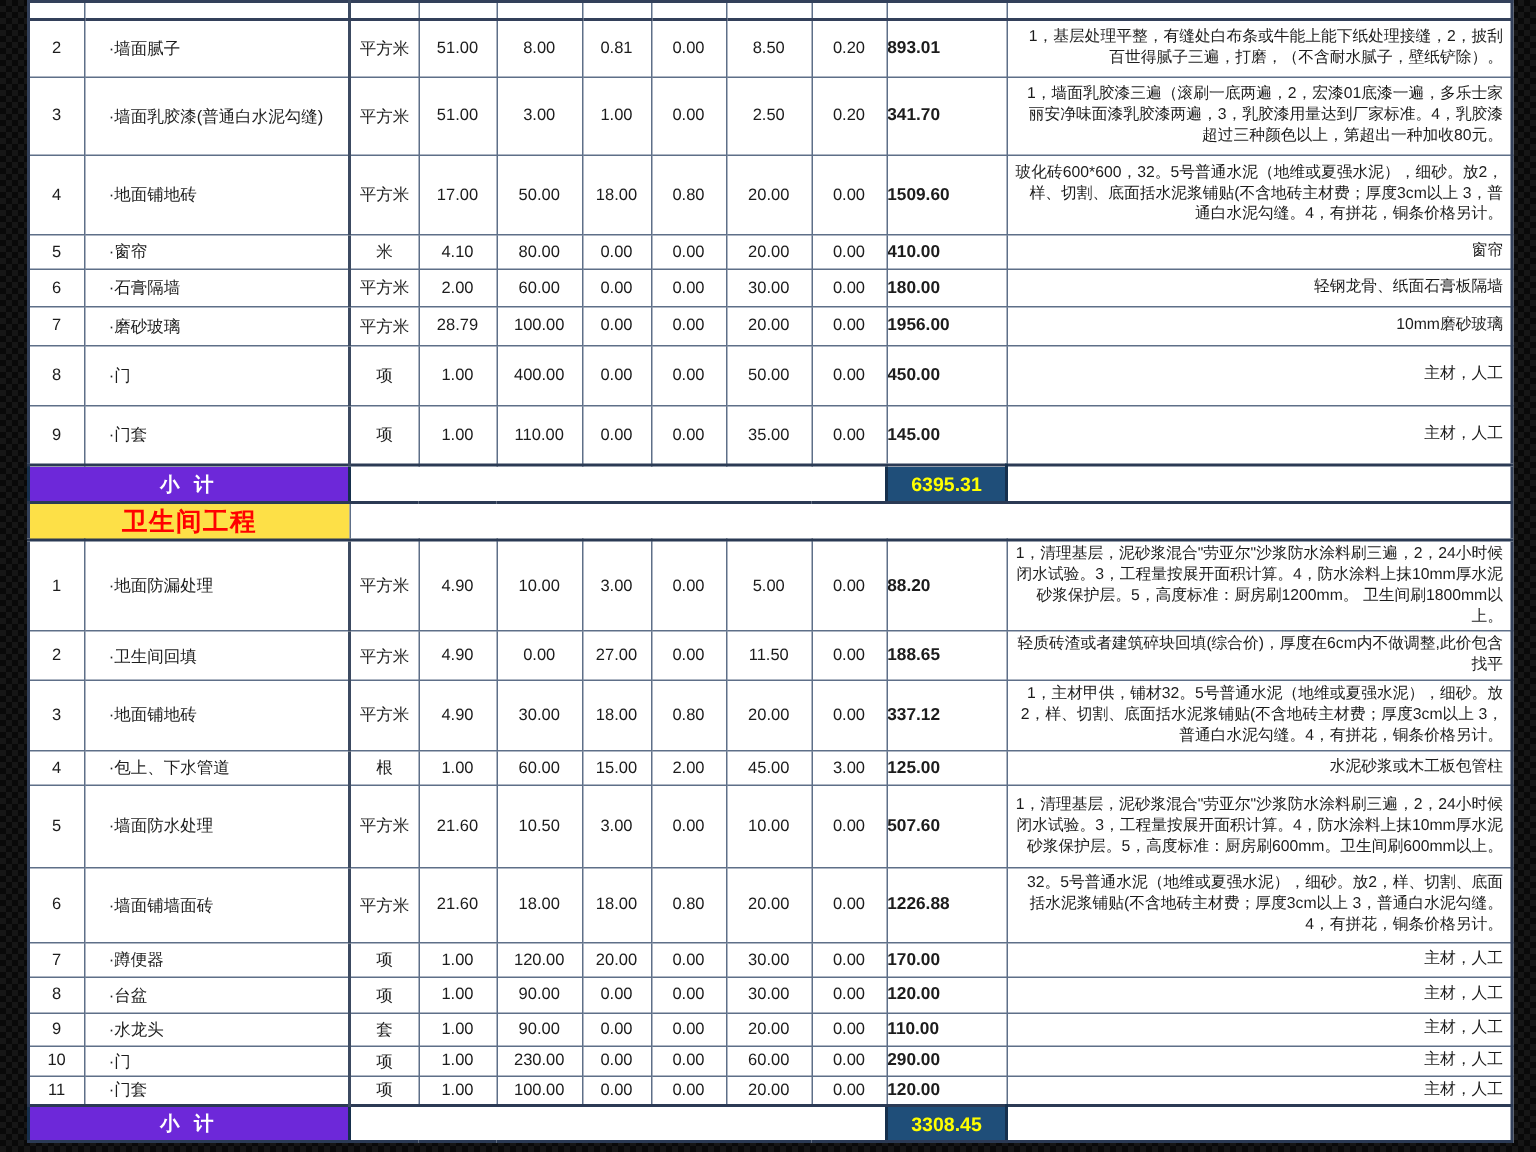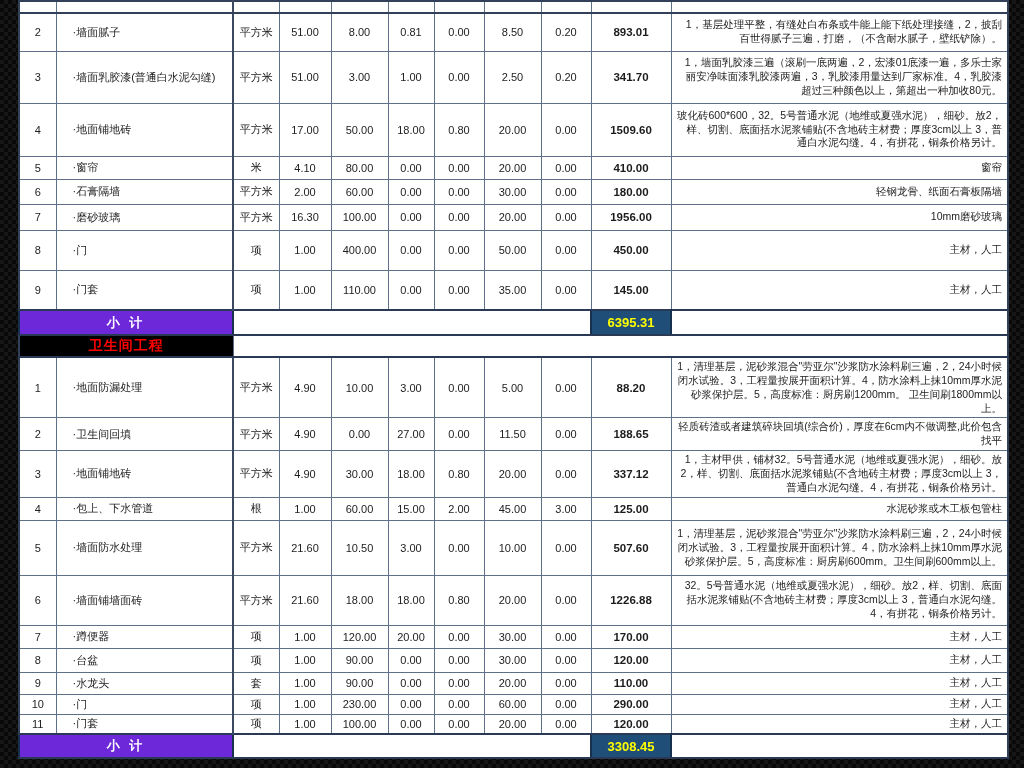--- a/index.html
+++ b/index.html
@@ -19,37 +19,37 @@
     background:#ffffff;border:2px solid #33405a;
   }
   td{
     border:1px solid #5e6f88;color:#1c1c1c;font-size:11px;
     vertical-align:middle;overflow:hidden;padding:0;
   }
   .c-no{text-align:center;}
   .c-name{text-align:left;padding:1px 16px;border-right:2px solid #3c4a61;}
   .c-unit{text-align:center;}
   .c-num{text-align:center;}
-  .c-total{text-align:center;font-weight:bold;font-size:11.5px;}
+  .c-total{text-align:left;font-weight:bold;font-size:11.5px;}
   .c-remark{text-align:right;padding:2px 5px;font-size:10.5px;line-height:1.32;}
   tr.sliver td{height:8px;border-bottom:2px solid #33405a;}
   .subtotal-row td{border-top:2px solid #2b3a54;border-bottom:2px solid #2b3a54;}
   .sub-label{
     background:#6d28d9;color:#ffffff;font-weight:bold;font-size:13px;
     text-align:center;letter-spacing:3px;border:2px solid #16304d;
   }
   .sub-mid{background:#ffffff;}
   .sub-total{
     background:#1F4E79;color:#FFFF00;font-weight:bold;font-size:13px;
     text-align:center;border:2px solid #16304d;
   }
   .sub-remark{background:#ffffff;}
   .section-row td{border-top:2px solid #2b3a54;border-bottom:2px solid #2b3a54;}
   .sec-label{
-    background:#000000;color:#FF0000;font-weight:bold;font-size:14px;
+    background:#fde047;color:#FF0000;font-weight:bold;font-size:17px;
     text-align:center;letter-spacing:1px;
   }
   .sec-mid{background:#ffffff;}
 </style>
 </head>
 <body>
 
 <div class="table-wrap">
   <table>
     <colgroup>
@@ -141,21 +141,21 @@
           <td class="c-num">0.00</td>
           <td class="c-num">30.00</td>
           <td class="c-num">0.00</td>
           <td class="c-total">180.00</td>
           <td class="c-remark">轻钢龙骨、纸面石膏板隔墙</td>
         </tr>
         <tr style="height:26px">
           <td class="c-no">7</td>
           <td class="c-name">·磨砂玻璃</td>
           <td class="c-unit">平方米</td>
-          <td class="c-num">16.30</td>
+          <td class="c-num">28.79</td>
           <td class="c-num">100.00</td>
           <td class="c-num">0.00</td>
           <td class="c-num">0.00</td>
           <td class="c-num">20.00</td>
           <td class="c-num">0.00</td>
           <td class="c-total">1956.00</td>
           <td class="c-remark">10mm磨砂玻璃</td>
         </tr>
         <tr style="height:40px">
           <td class="c-no">8</td>

